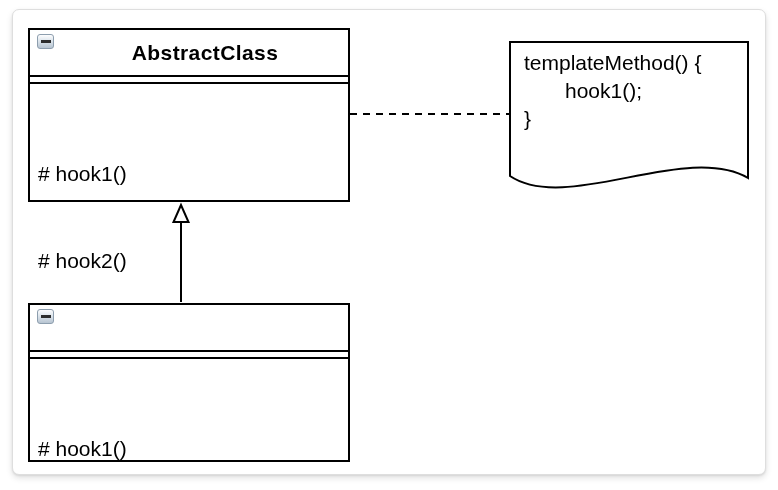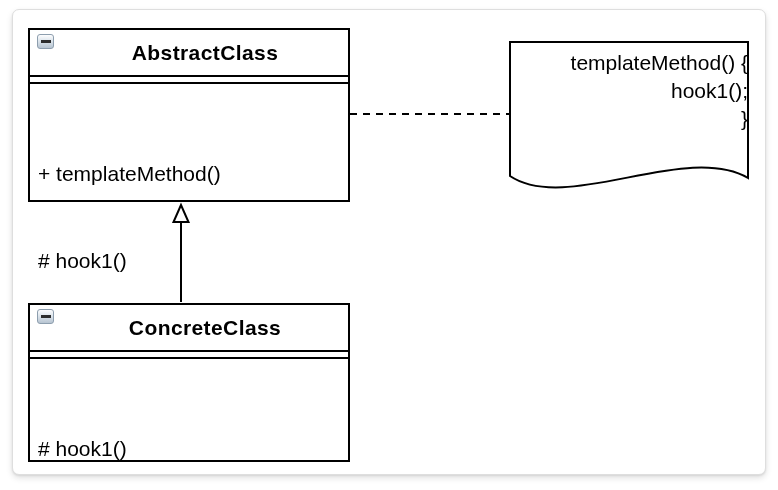--- a/index.html
+++ b/index.html
@@ -93,21 +93,21 @@
   .note-text {
     position: absolute;
     left: 510px;
     top: 44px;
     width: 238px;
     padding-top: 5px;
     font-size: 21px;
     line-height: 28px;
     box-sizing: border-box;
   }
-  .note-line { padding-left: 14px; white-space: pre; text-align: right; }
+  .note-line { padding-left: 14px; white-space: pre; }
   .note-line.indent { padding-left: 55px; }
 </style>
 </head>
 <body>
 
 <div class="stage">
 
   <div class="card"></div>
 
   <svg class="connectors" viewBox="0 0 778 490">
@@ -122,32 +122,30 @@
 
   <div class="uml-class" style="left:28px; top:28px; width:322px; height:174px;">
     <div class="uml-header">
       <span class="collapse-btn">
         <span class="minus-bar"></span>
       </span>
       <span class="uml-title">AbstractClass</span>
     </div>
     <div class="uml-attrs"></div>
     <div class="uml-methods">
-      <div class="method-line">+ templateMethod()</div>
       <div class="method-line"># hook1()</div>
       <div class="method-line"># hook2()</div>
     </div>
   </div>
 
   <div class="uml-class" style="left:28px; top:303px; width:322px; height:159px;">
     <div class="uml-header">
       <span class="collapse-btn">
         <span class="minus-bar"></span>
       </span>
-      <span class="uml-title">ConcreteClass</span>
     </div>
     <div class="uml-attrs"></div>
     <div class="uml-methods">
       <div class="method-line"># hook1()</div>
       
     </div>
   </div>
 
   <div class="note-text">
     <div class="note-line">templateMethod() {</div>

